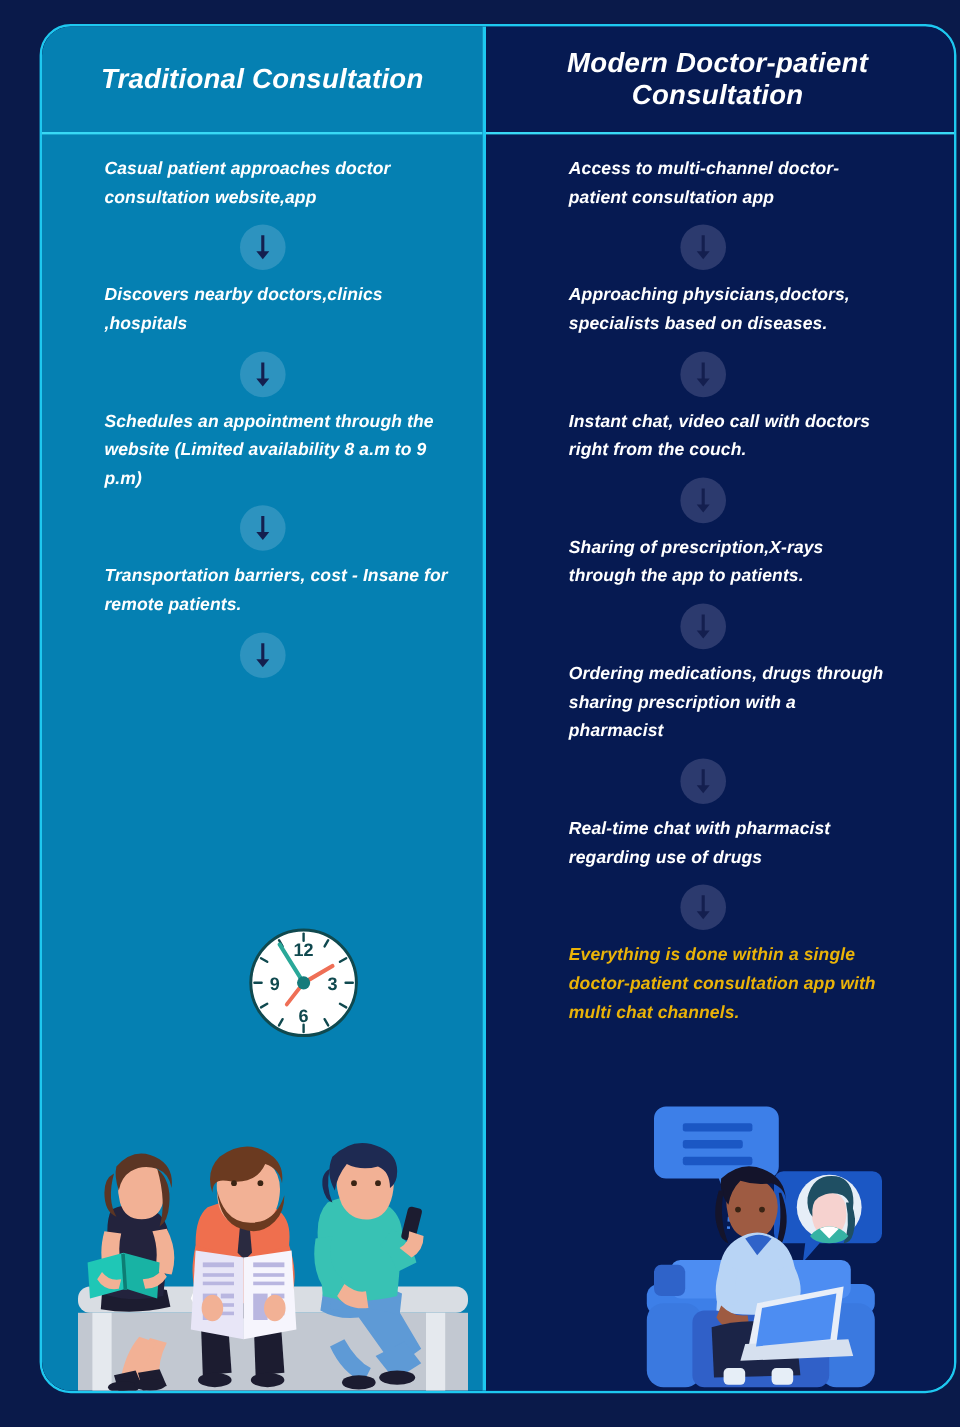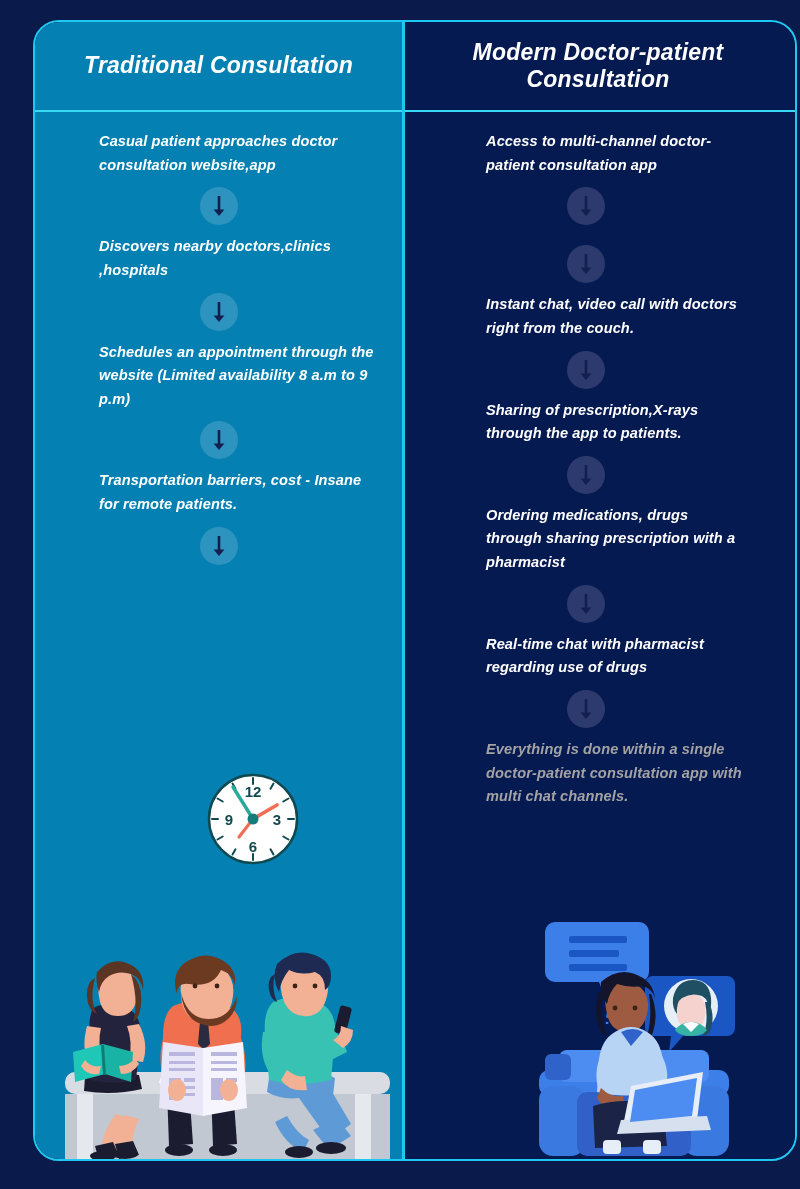--- a/index.html
+++ b/index.html
@@ -120,23 +120,22 @@
   .flow-left  { left: 0;     width: 367px; padding: 0 22px 0 52px; }
   .flow-right { left: 367px; width: 362px; padding: 0 18px 0 72px; }
 
   .step-text {
     font-size: 14.6px;
     font-weight: bold;
     font-style: italic;
     line-height: 1.62;
     color: #ffffff;
     letter-spacing: 0.1px;
-    margin-left: 12px;
-  }
-  .step-text.accent { color: #a3a3a3; }
+  }
+  .step-text.accent { color: #eab308; }
 
   .arrow-wrap {
     display: flex;
     justify-content: center;
     padding: 10px 0 10px 0;
   }
   .flow-left  .arrow-wrap { margin-left: -30px; }
   .flow-right .arrow-wrap { margin-left: -48px; }
 
   .arrow-circle {
@@ -241,20 +240,21 @@
       <div class="step-text">Access to multi-channel doctor-patient consultation app</div>
       <div class="arrow-wrap">
         <div class="arrow-circle dark">
           <svg width="16" height="24" viewBox="0 0 16 24" aria-hidden="true">
             <path d="M8 2 L8 17" stroke="#141f4f" stroke-width="2.6" fill="none"></path>
             <path d="M2.6 15.4 L8 22 L13.4 15.4 Z" fill="#141f4f"></path>
           </svg>
         </div>
       </div>
 
+      <div class="step-text">Approaching physicians,doctors, specialists based on diseases.</div>
       <div class="arrow-wrap">
         <div class="arrow-circle dark">
           <svg width="16" height="24" viewBox="0 0 16 24" aria-hidden="true">
             <path d="M8 2 L8 17" stroke="#141f4f" stroke-width="2.6" fill="none"></path>
             <path d="M2.6 15.4 L8 22 L13.4 15.4 Z" fill="#141f4f"></path>
           </svg>
         </div>
       </div>
 
       <div class="step-text">Instant chat, video call with doctors right from the couch.</div>

